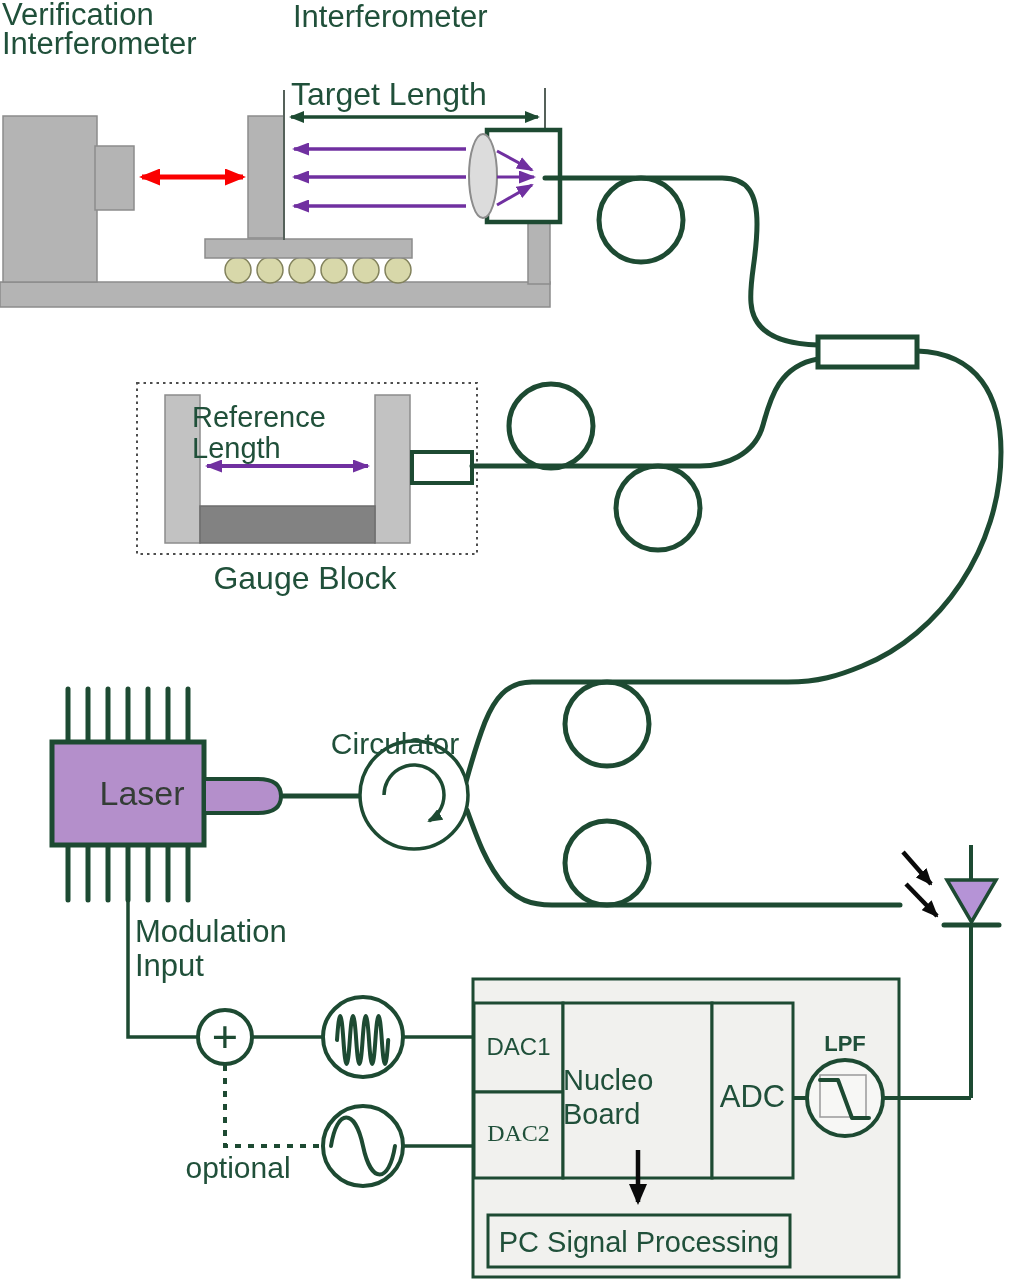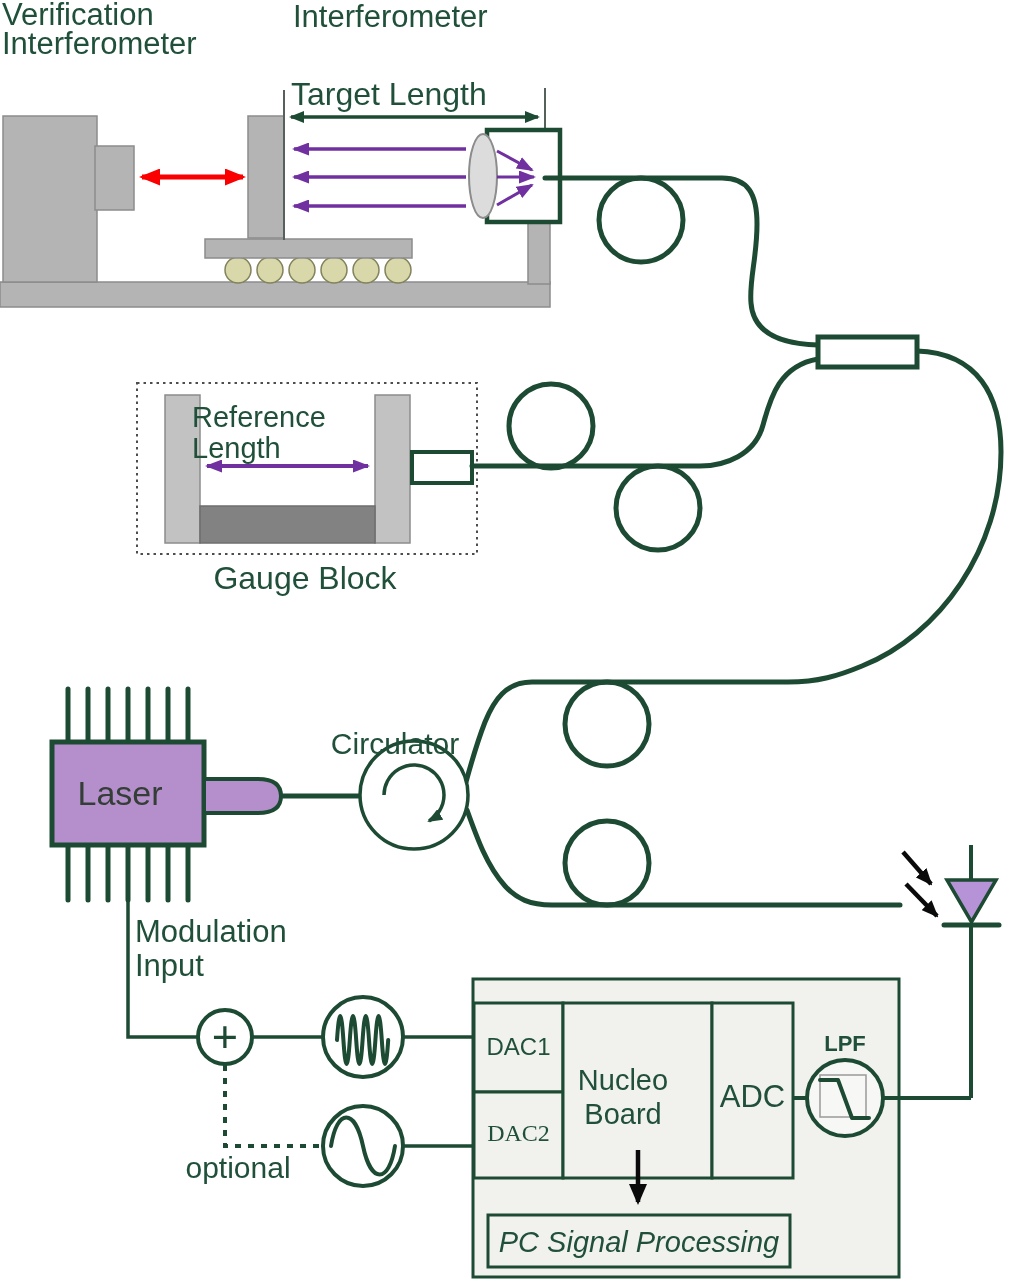--- a/index.html
+++ b/index.html
@@ -180,26 +180,26 @@
 </svg>
 
 <div class="lbl" style="left:2px;top:0px;width:290px;font-size:31px;line-height:29px;">Verification
 Interferometer</div>
 <div class="lbl" style="left:293px;top:1px;width:260px;font-size:31px;">Interferometer</div>
 <div class="lbl" style="left:291px;top:78px;width:256px;font-size:32px;text-align:left;">Target Length</div>
 <div class="lbl" style="left:192px;top:402px;width:192px;font-size:29px;line-height:31px;text-align:left;">Reference
 Length</div>
 <div class="lbl" style="left:200px;top:562px;width:210px;font-size:32px;text-align:center;">Gauge Block</div>
 <div class="lbl" style="left:300px;top:682px;width:190px;font-size:30px;text-align:center;margin-top:46px;">Circulator</div>
-<div class="lbl" style="left:54px;top:776px;width:132px;font-size:34px;text-align:center;color:var(--laser-ink);">Laser</div>
+<div class="lbl" style="left:54px;top:776px;width:132px;font-size:34px;text-align:center;color:var(--laser-ink);padding-left:22px;">Laser</div>
 <div class="lbl" style="left:135px;top:915px;width:230px;font-size:31px;line-height:34px;">Modulation
 Input</div>
 <div class="lbl" style="left:200px;top:1012px;width:50px;font-size:45px;line-height:50px;text-align:center;color:var(--stroke);">+</div>
 <div class="lbl" style="left:160px;top:1152px;width:156px;font-size:30px;text-align:center;">optional</div>
 <div class="lbl" style="left:474px;top:1034px;width:89px;font-size:24px;text-align:center;">DAC1</div>
 <div class="lbl" style="left:474px;top:1121px;width:89px;font-size:24px;text-align:center;font-family:Liberation Serif, serif;">DAC2</div>
-<div class="lbl" style="left:563px;top:1063px;width:120px;font-size:29px;line-height:34px;text-align:center;">Nucleo
+<div class="lbl" style="left:563px;top:1063px;width:120px;font-size:29px;line-height:34px;text-align:left;">Nucleo
 Board</div>
 <div class="lbl" style="left:712px;top:1081px;width:81px;font-size:31px;text-align:center;">ADC</div>
 <div class="lbl" style="left:807px;top:1032px;width:76px;font-size:22px;font-weight:600;text-align:center;">LPF</div>
-<div class="lbl" style="left:489px;top:1227px;width:300px;font-size:29px;text-align:center;font-style:italic;">PC Signal Processing</div>
+<div class="lbl" style="left:489px;top:1227px;width:300px;font-size:29px;text-align:center;">PC Signal Processing</div>
 
 </div>
 
 </body></html>

